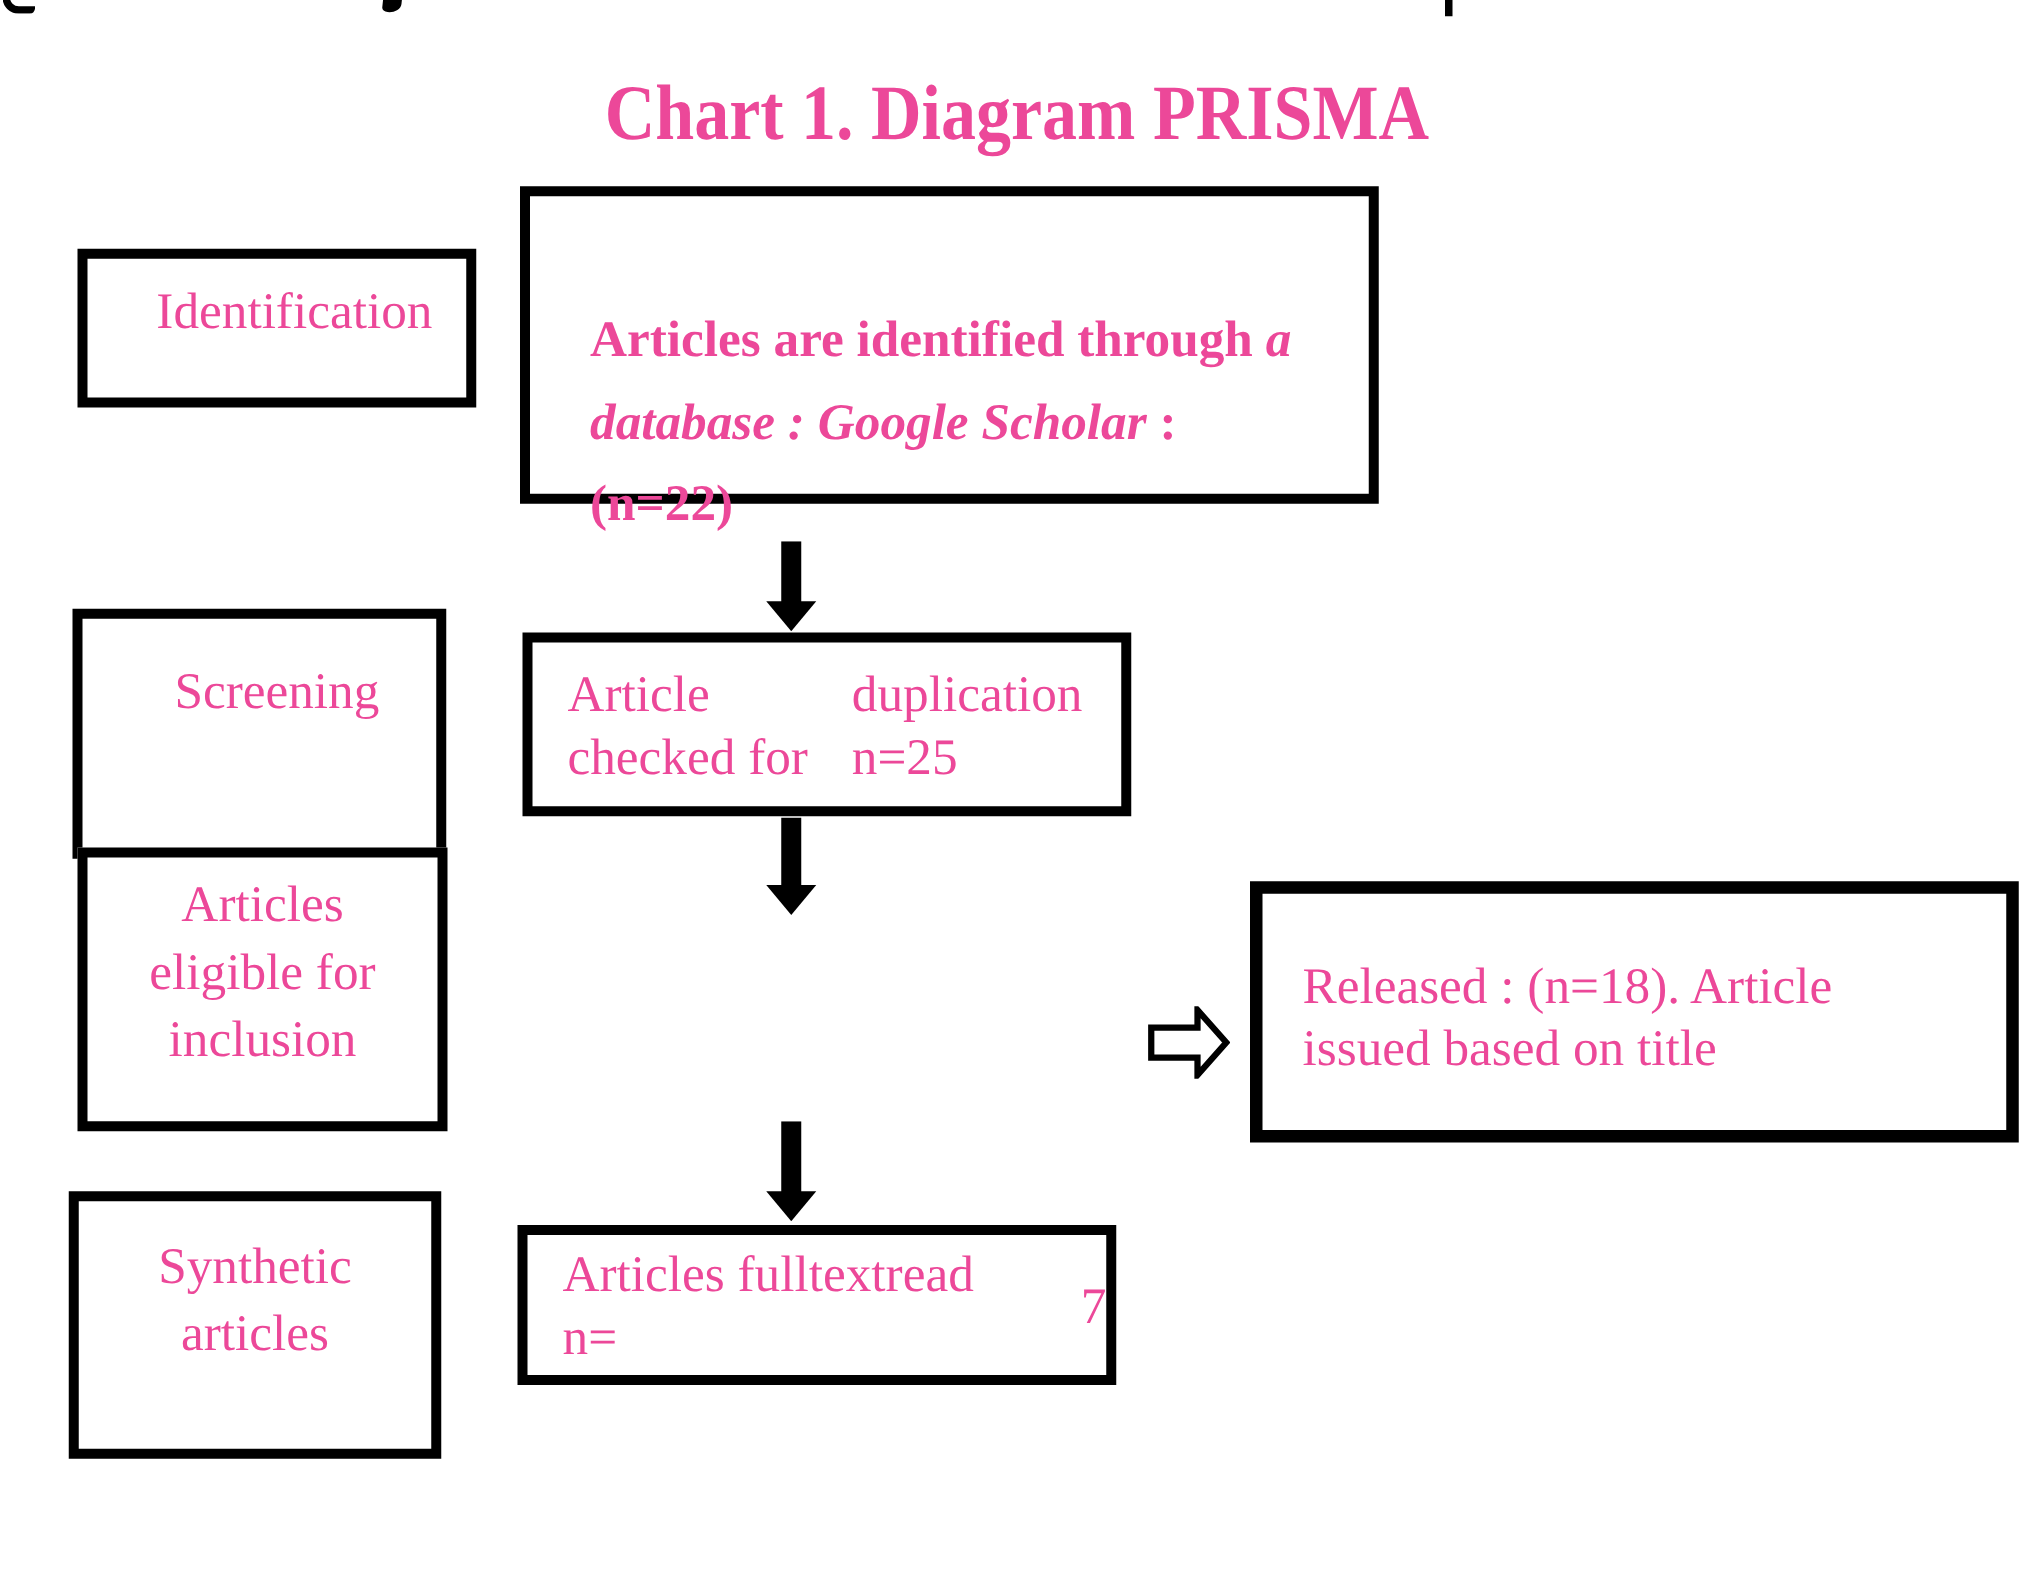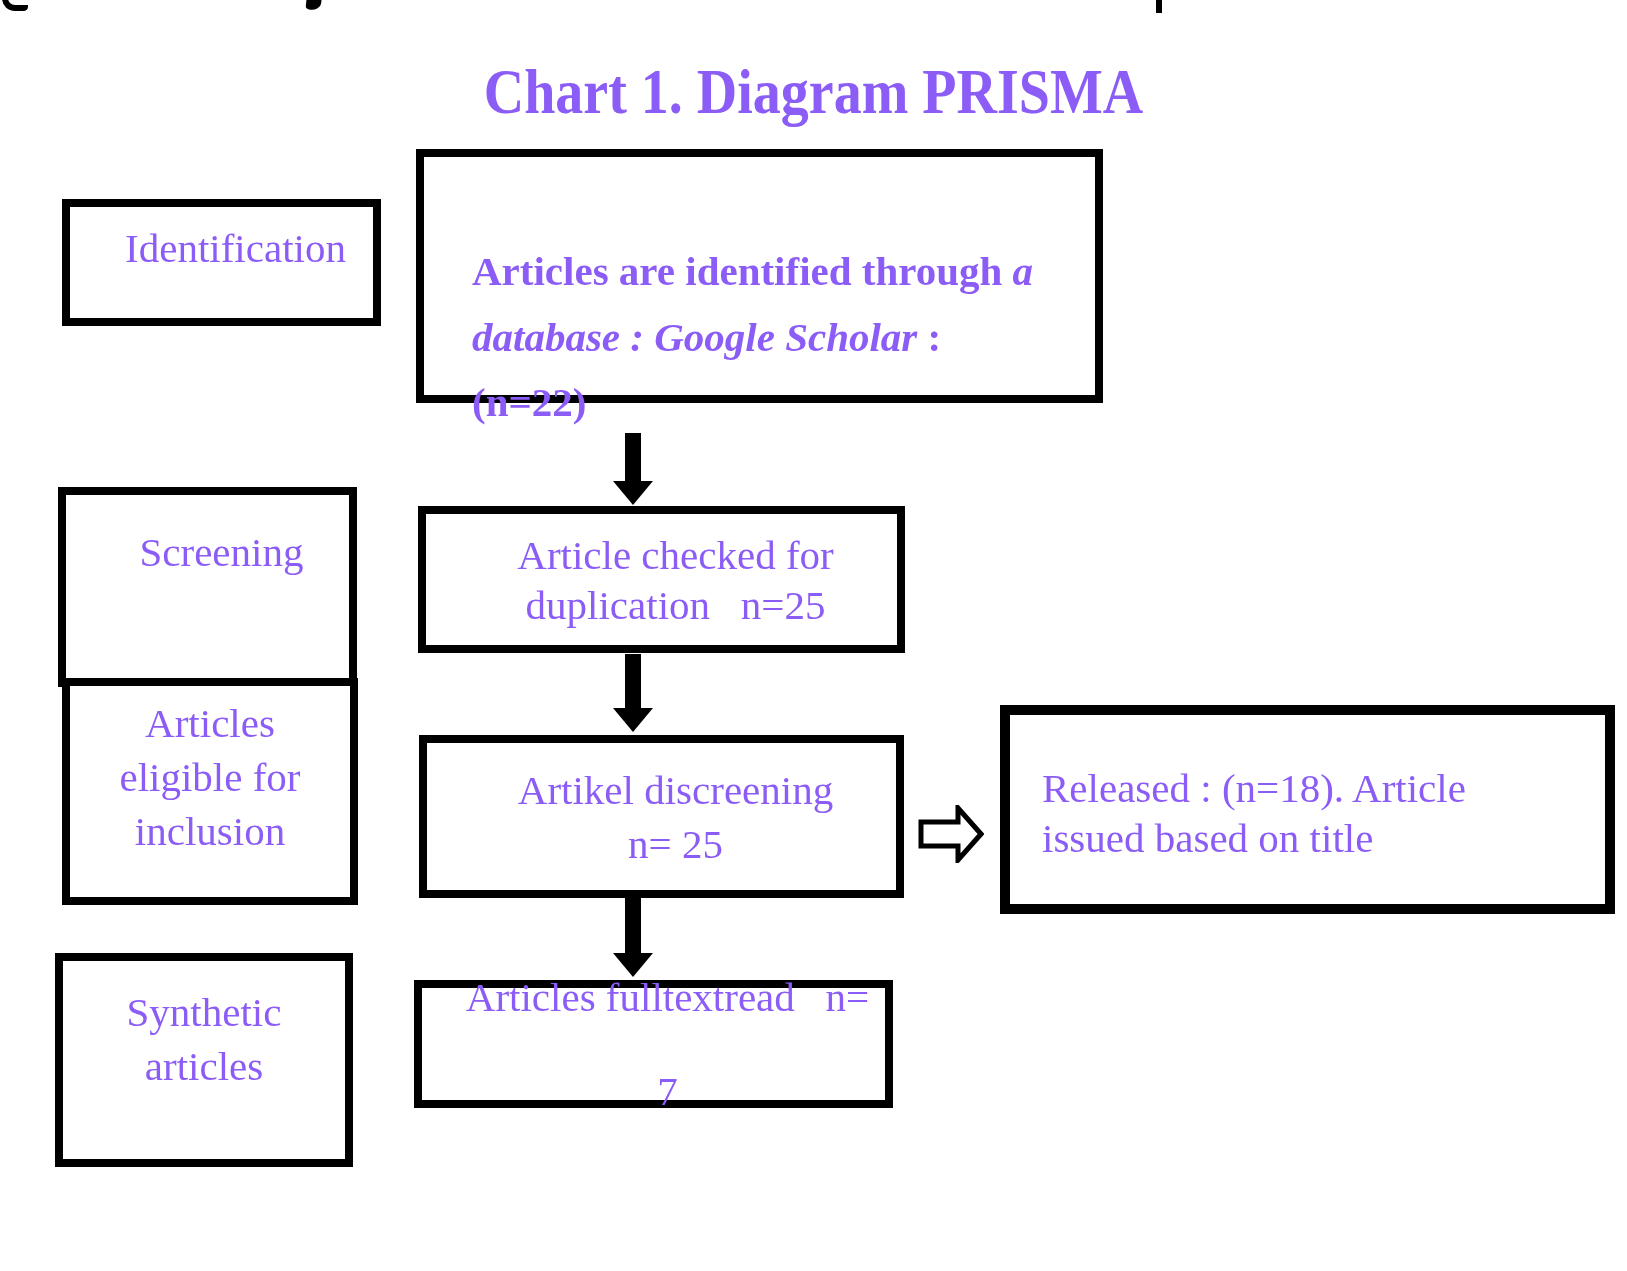--- a/index.html
+++ b/index.html
@@ -5,21 +5,21 @@
   html, body {
     margin: 0;
     padding: 0;
     background: #ffffff;
   }
   .canvas {
     position: relative;
     width: 1627px;
     height: 1271px;
     background: #ffffff;
-    color: #8b5cf6;
+    color: #ec4899;
     font-family: "Liberation Serif", "DejaVu Serif", serif;
     overflow: hidden;
   }
   .title {
     position: absolute;
     left: 0;
     right: 0;
     top: 60px;
     text-align: center;
     font-size: 56px;
@@ -47,21 +47,21 @@
   .stage-synthesis      { left: 55px;  top: 953px; width: 298px; height: 214px; padding: 24px 24px 0 24px; }
 
   .main-identified {
     left: 416px; top: 149px; width: 687px; height: 254px;
     padding: 82px 30px 0 48px;
     line-height: 1.6;
     font-weight: bold;
   }
   .flow-center {
     display: flex;
-    flex-direction: column;
+    flex-direction: row;
     justify-content: center;
     align-items: center;
     text-align: left;
   }
   .main-duplication { left: 418px; top: 506px; width: 487px; height: 147px; line-height: 50px; }
   .main-screened    { left: 419px; top: 735px; width: 485px; height: 163px; line-height: 54px; }
   .main-fulltext    { left: 414px; top: 980px; width: 479px; height: 128px; line-height: 50px; gap: 44px; }
   .main-released {
     left: 1000px; top: 705px; width: 615px; height: 209px;
     border-width: 10px;
@@ -134,24 +134,20 @@
   <div class="box main-identified">
     <div class="line"><span>Articles are identified through </span><span class="italic">a</span></div>
     <div class="line"><span class="italic">database : Google Scholar</span><span> : (n=22)</span></div>
   </div>
 
   <div class="box flow-center main-duplication">
     <div class="line">Article checked for</div>
     <div class="line">duplication   n=25</div>
   </div>
 
-  <div class="box flow-center main-screened">
-    <div class="line">Artikel discreening</div>
-    <div class="line">n= 25</div>
-  </div>
 
   <div class="box flow-center main-fulltext">
     <div class="line">Articles fulltextread   n=</div>
     <div class="line">7</div>
   </div>
 
   <div class="box main-released">
     <div class="line">Released : (n=18). Article issued based on title</div>
   </div>
 

